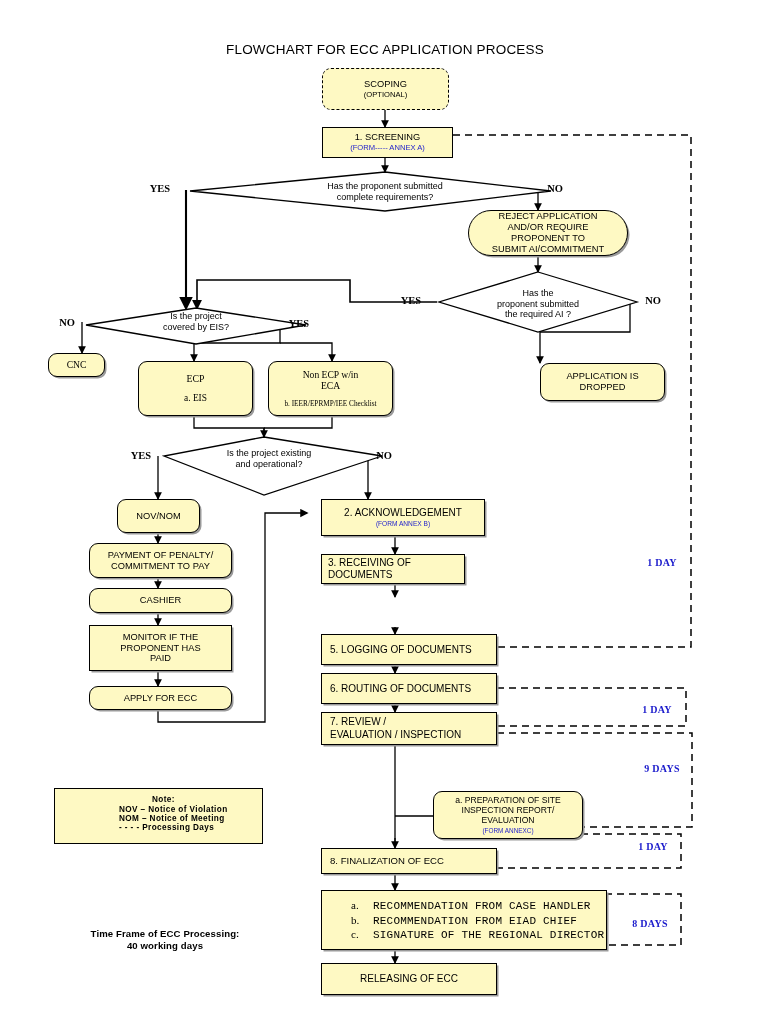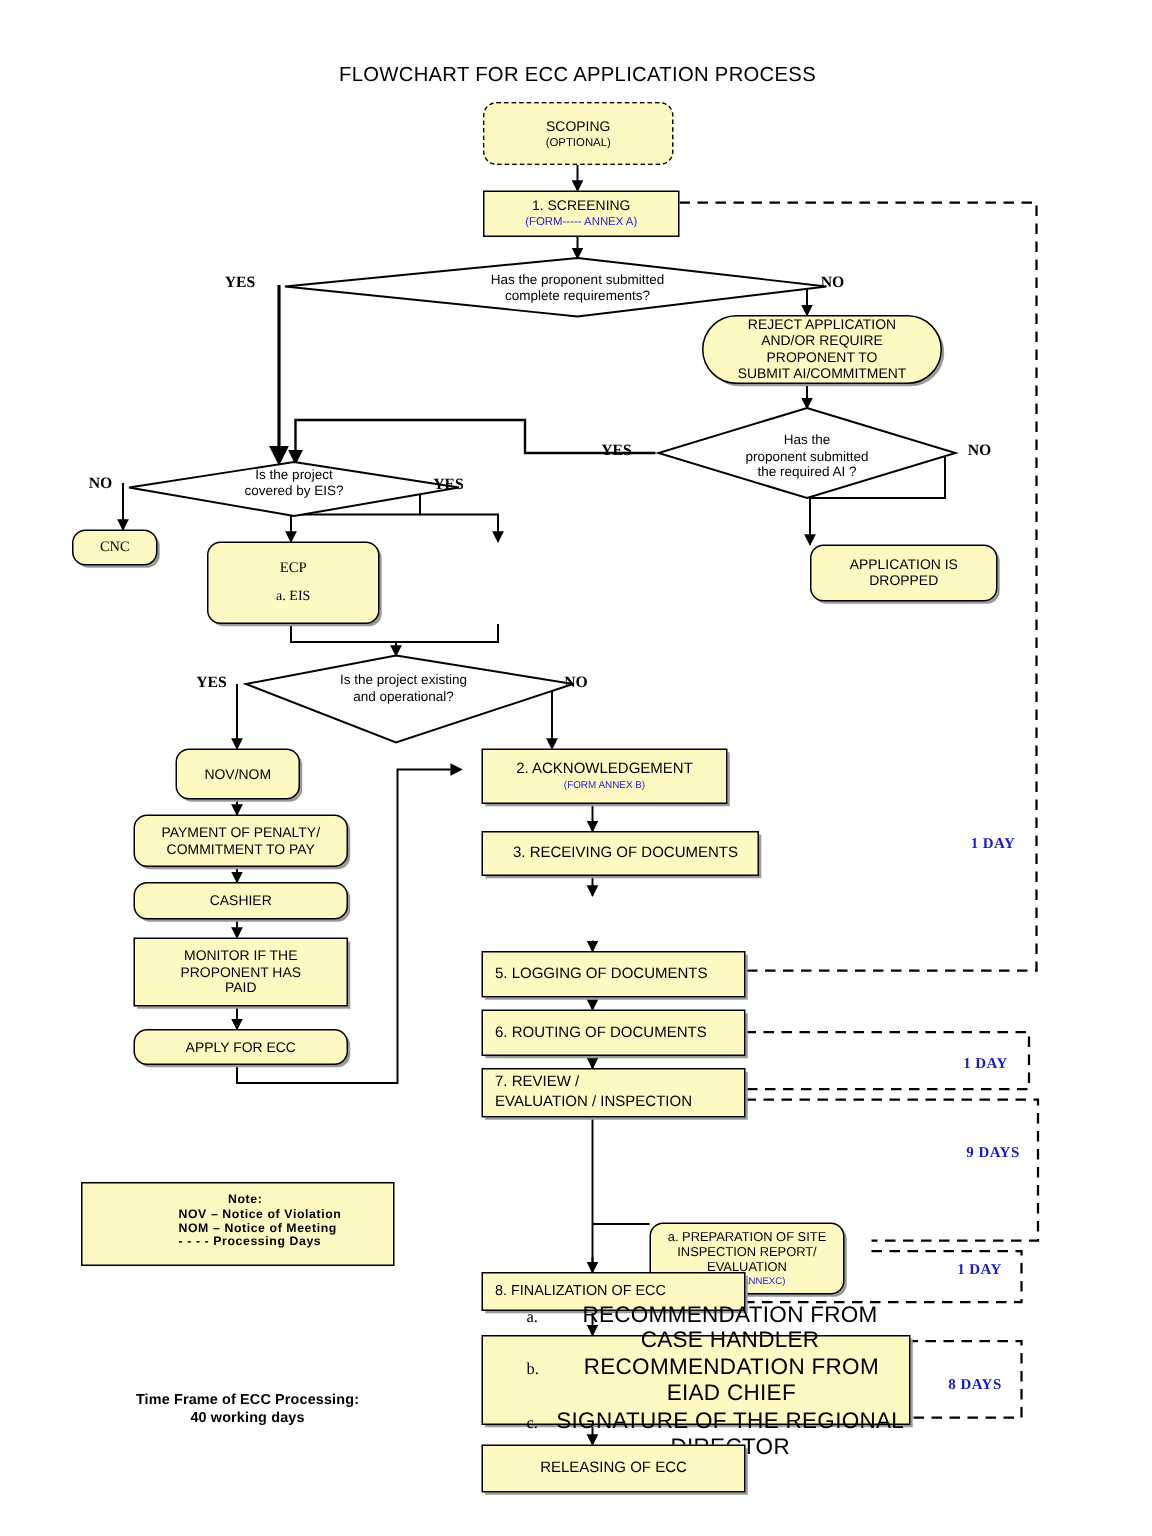--- a/index.html
+++ b/index.html
@@ -13,21 +13,21 @@
   .title{font-size:13.5px;letter-spacing:.2px;}
   .box-txt{font-size:9.3px;}
   .box-txt-sm{font-size:7.6px;}
   .blue{color:#2222cc;}
   .blue-b{color:#1a1acc;font-family:"Liberation Serif",serif;font-weight:bold;font-size:10px;letter-spacing:.3px;}
   .yn{font-family:"Liberation Serif",serif;font-weight:bold;font-size:10.5px;}
   .serif{font-family:"Liberation Serif",serif;}
   .dia-txt{font-size:9px;}
   .note-t{font-size:8.2px;font-weight:bold;letter-spacing:.4px;}
   .tf{font-size:9.6px;font-weight:bold;letter-spacing:.1px;}
-  .rec{font-family:Liberation Sans, sans-serif;font-size:15px;letter-spacing:.2px;text-align:center;}
+  .rec{font-family:Liberation Mono, monospace;font-size:11px;letter-spacing:.2px;text-align:center;}
   .rec-l{font-family:"Liberation Serif",serif;font-size:11px;text-align:left;}
 
   
   .bx{position:absolute;border:1.3px solid #000;background:#fef9c3;box-sizing:border-box;
       display:flex;align-items:center;justify-content:center;}
   .bx.sh{box-shadow:2px 2px 0 -0.5px #9a9a9a;}
   .rnd{border-radius:9px;}
   .dash{border:1.6px dashed #000;}
   svg{display:block;}
 </style>
@@ -161,20 +161,25 @@
 
   <div class="bx rnd sh" style="left:48px;top:353px;width:57px;height:24px;">
     <div class="t box-txt serif" style="position:relative;width:100%;font-size:9.6px;">CNC</div>
   </div>
 
   <div class="bx rnd sh" style="left:138px;top:361px;width:115px;height:55px;flex-direction:column;justify-content:center;">
     <div class="t serif" style="position:relative;width:100%;font-size:9.8px;">ECP</div>
     <div class="t serif" style="position:relative;width:100%;font-size:9.4px;margin-top:9px;">a. EIS</div>
   </div>
 
+  <div class="bx rnd sh" style="left:268px;top:361px;width:125px;height:55px;flex-direction:column;justify-content:center;">
+    <div class="t serif" style="position:relative;width:100%;font-size:9.6px;">Non ECP w/in
+ECA</div>
+    <div class="t serif" style="position:relative;width:100%;font-size:7.3px;margin-top:8px;">b. IEER/EPRMP/IEE Checklist</div>
+  </div>
 
   <svg class="lay">
     <polygon points="264,437 382,456 264,495 164,456" fill="#fff" stroke="#000" stroke-width="1.3"></polygon>
   </svg>
   <div class="t dia-txt" style="left:194px;top:448px;width:150px;">Is the project existing
 and operational?</div>
   <div class="t yn" style="left:126px;top:450px;width:30px;">YES</div>
   <div class="t yn" style="left:369px;top:450px;width:30px;">NO</div>
 
   <div class="bx rnd sh" style="left:117px;top:499px;width:83px;height:34px;">
@@ -198,39 +203,39 @@
 
   <div class="bx rnd sh" style="left:89px;top:686px;width:143px;height:24px;">
     <div class="t box-txt" style="position:relative;width:100%;">APPLY FOR ECC</div>
   </div>
 
   <div class="bx sh" style="left:321px;top:499px;width:164px;height:37px;flex-direction:column;">
     <div class="t box-txt" style="position:relative;width:100%;font-size:10px;">2. ACKNOWLEDGEMENT</div>
     <div class="t box-txt-sm blue" style="position:relative;width:100%;margin-top:1px;font-size:6.6px;">(FORM ANNEX B)</div>
   </div>
 
-  <div class="bx sh" style="left:321px;top:554px;width:185px;height:30px;justify-content:flex-start;padding-left:20px;">
+  <div class="bx sh" style="left:321px;top:554px;width:144px;height:30px;justify-content:flex-start;padding-left:6px;">
     <div class="t box-txt" style="position:relative;text-align:left;font-size:10px;">3. RECEIVING OF DOCUMENTS</div>
   </div>
 
 
   <div class="bx sh" style="left:321px;top:634px;width:176px;height:31px;justify-content:flex-start;padding-left:8px;">
     <div class="t box-txt" style="position:relative;text-align:left;font-size:10px;">5. LOGGING OF DOCUMENTS</div>
   </div>
 
   <div class="bx sh" style="left:321px;top:673px;width:176px;height:31px;justify-content:flex-start;padding-left:8px;">
     <div class="t box-txt" style="position:relative;text-align:right;font-size:10px;">6. ROUTING OF DOCUMENTS</div>
   </div>
 
   <div class="bx sh" style="left:321px;top:712px;width:176px;height:33px;justify-content:flex-start;padding-left:8px;">
     <div class="t box-txt" style="position:relative;text-align:left;font-size:10px;line-height:1.25;">7.  REVIEW /
      EVALUATION /  INSPECTION</div>
   </div>
 
-  <div class="bx rnd sh" style="left:433px;top:791px;width:130px;height:48px;flex-direction:column;margin-top:24px;">
+  <div class="bx rnd sh" style="left:433px;top:791px;width:150px;height:48px;flex-direction:column;">
     <div class="t box-txt" style="position:relative;width:100%;font-size:8.6px;">a. PREPARATION OF   SITE
 INSPECTION REPORT/
 EVALUATION</div>
     <div class="t box-txt-sm blue" style="position:relative;width:100%;margin-top:2px;font-size:6.4px;">(FORM ANNEXC)</div>
   </div>
 
   <div class="bx sh" style="left:321px;top:848px;width:176px;height:26px;justify-content:flex-start;padding-left:8px;">
     <div class="t box-txt" style="position:relative;text-align:left;font-size:9.6px;">8. FINALIZATION OF ECC</div>
   </div>
 

